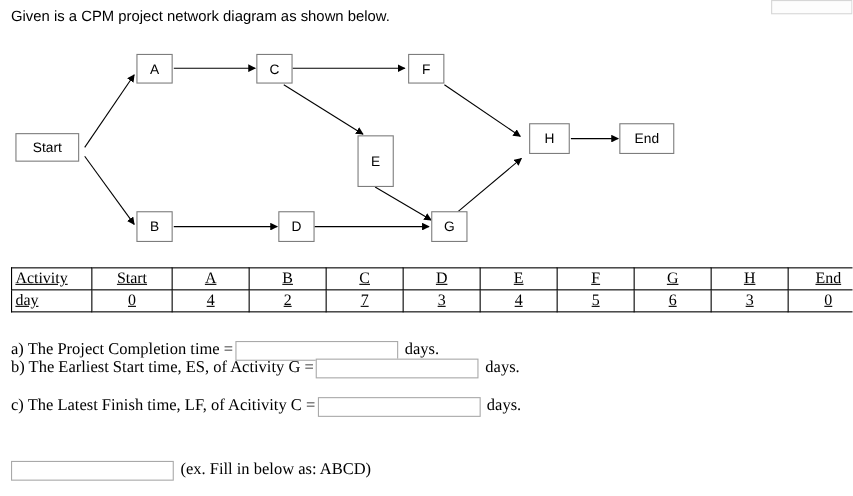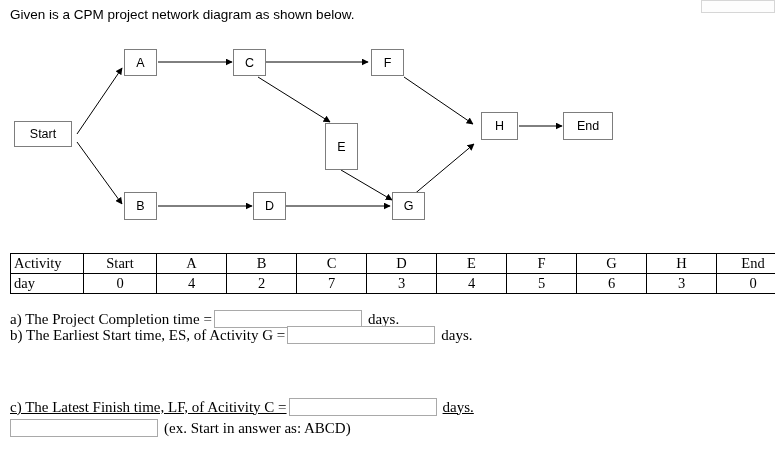--- a/index.html
+++ b/index.html
@@ -63,22 +63,23 @@
     display: flex;
     align-items: center;
     justify-content: center;
     box-sizing: border-box;
   }
 
   
   #table-wrap {
     position: absolute;
     left: 10px;
-    top: 253px;
+    top: 243px;
     width: 753px;
+    text-decoration: underline;
   }
   table.data {
     border-collapse: collapse;
     table-layout: fixed;
     width: 753px;
     font-family: "Liberation Serif", serif;
     font-size: 14.5px;
   }
   table.data td {
     border: 1px solid #000000;
@@ -94,38 +95,37 @@
   }
 
   
   .question {
     position: absolute;
     font-family: "Liberation Serif", serif;
     font-size: 15px;
     color: #000;
     white-space: nowrap;
     display: flex;
-    align-items: center;
   }
   .q-text { margin-right: 2px; }
   .q-suffix { margin-left: 6px; }
   .answer-field {
     border: 1px solid #a9a9a9;
     background: #ffffff;
     height: 18px;
     width: 148px;
     box-sizing: border-box;
     font-family: "Liberation Serif", serif;
     font-size: 14px;
     padding: 0 3px;
     outline: none;
   }
   #q-a { left: 10px; top: 310px; }
   #q-b { left: 10px; top: 326px; }
-  #q-c { left: 10px; top: 398px; text-decoration: underline; }
+  #q-c { left: 10px; top: 361px; }
   #q-d { left: 10px; top: 419px; }
 </style>
 </head>
 <body>
 
 <div id="page">
 
   <div class="corner-box"></div>
 
   <div class="prompt">Given is a CPM project network diagram as shown below.</div>
@@ -254,16 +254,16 @@
   </div>
 
   <div class="question" id="q-c">
     <span class="q-text">c) The Latest Finish time, LF, of Acitivity C =</span>
     <input class="answer-field" type="text" style="width: 148px;" value="">
     <span class="q-suffix">days.</span>
   </div>
 
   <div class="question" id="q-d">
     <input class="answer-field" type="text" style="width: 148px;" value="">
-    <span class="q-suffix">(ex. Start in answer as: ABCD)</span>
+    <span class="q-suffix">(ex. Fill in below as: ABCD)</span>
   </div>
 
 </div>
 
 </body></html>

